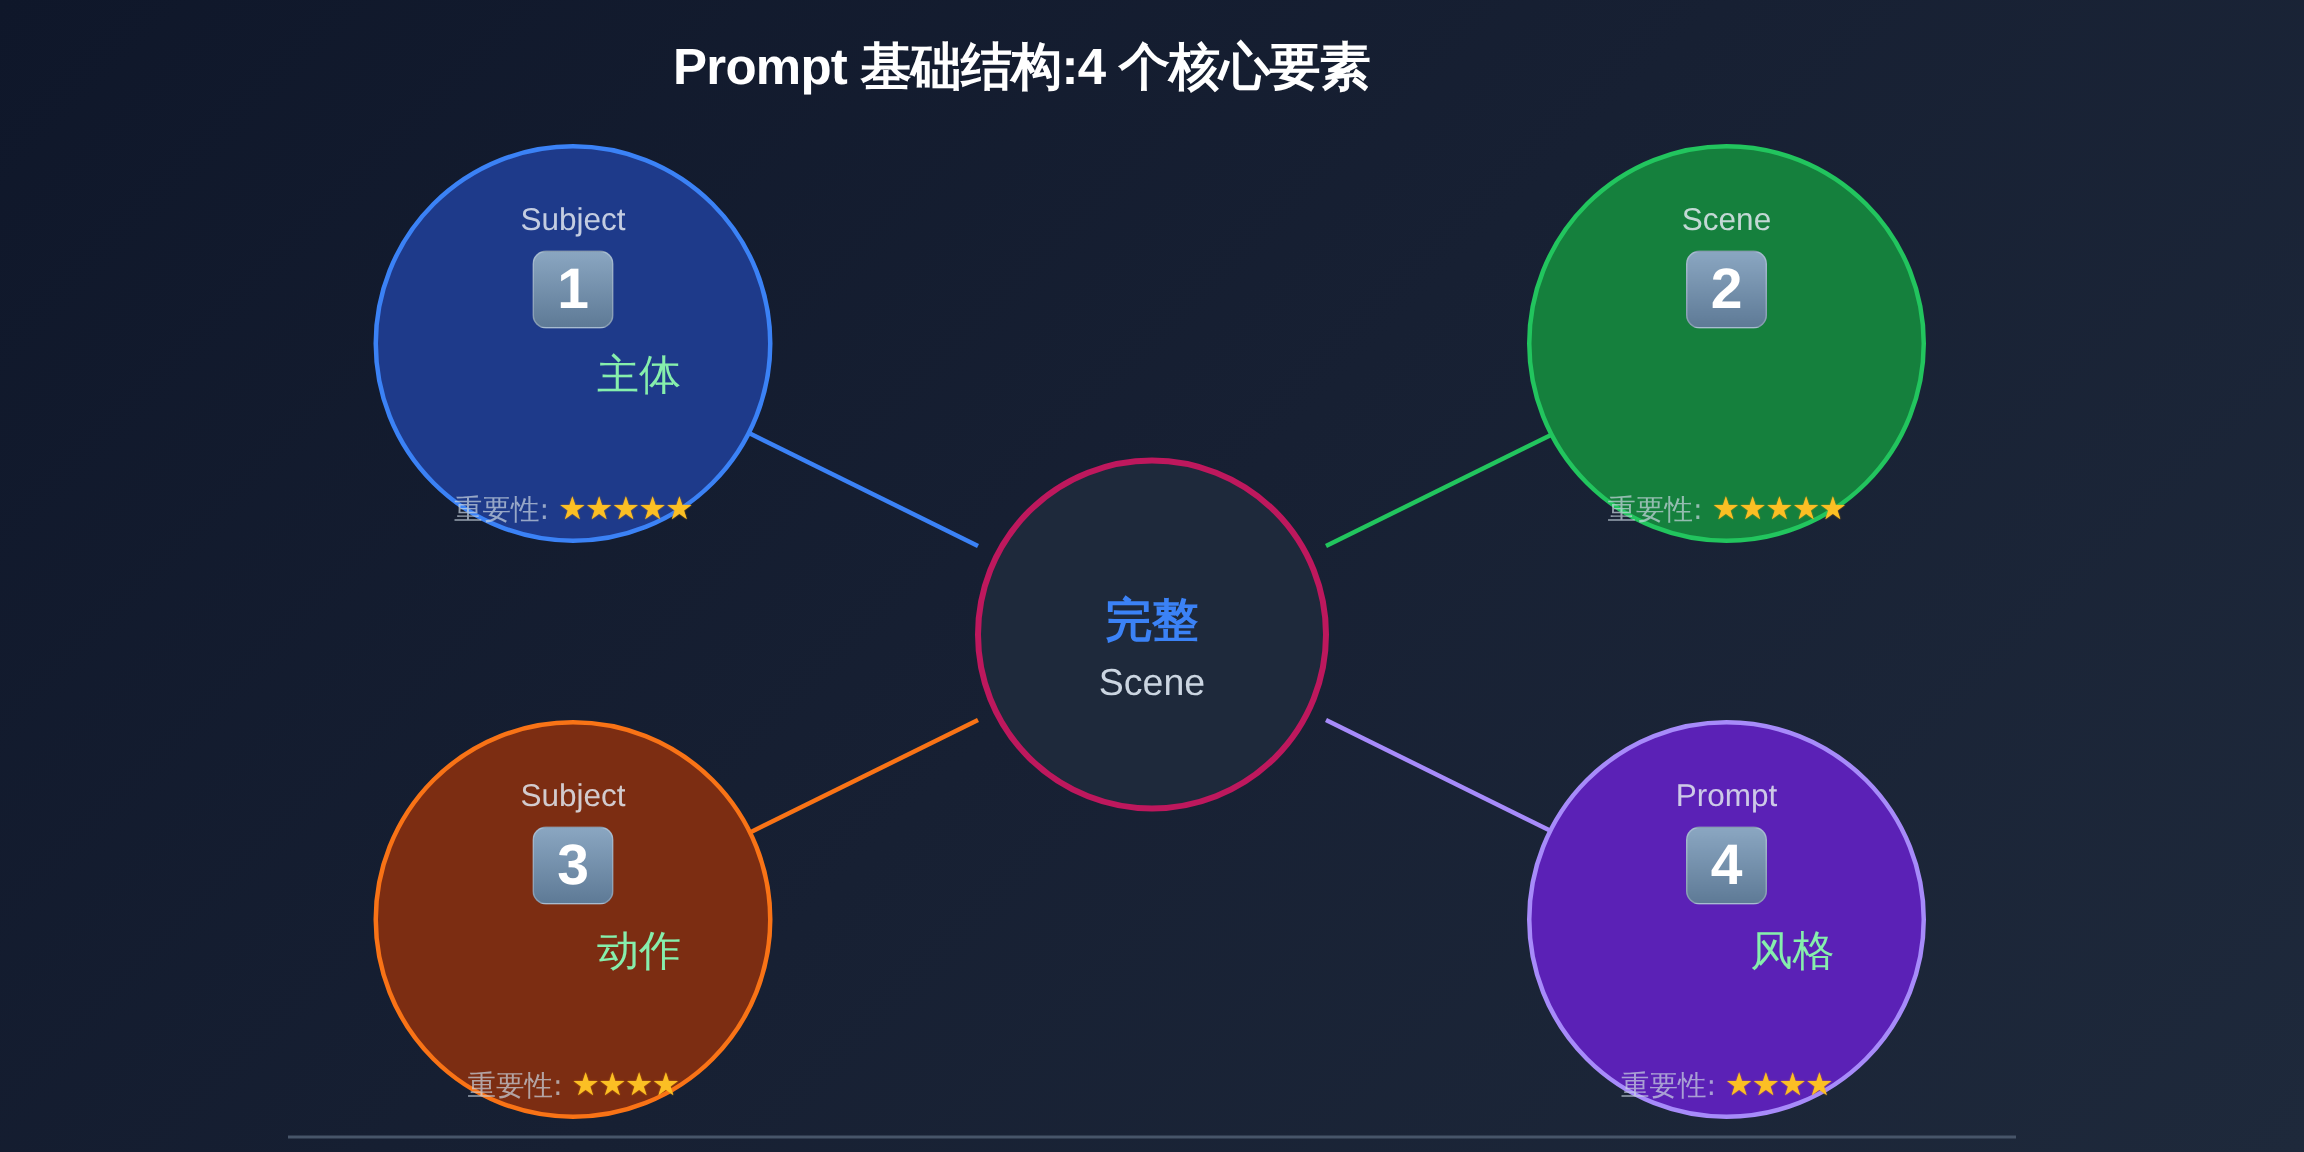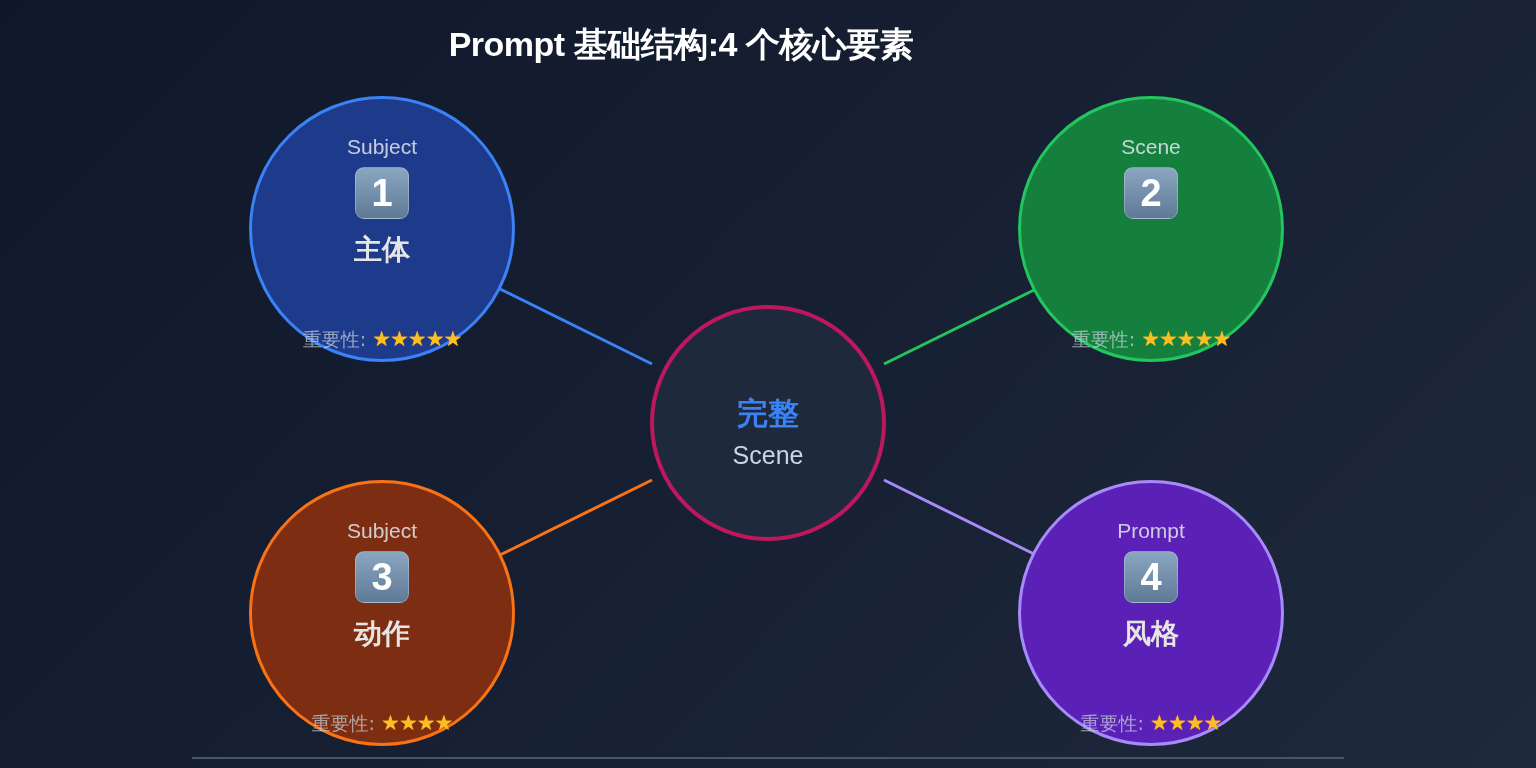--- a/index.html
+++ b/index.html
@@ -29,21 +29,21 @@
     position: absolute; top: 68px; left: 50%; margin-left: -27px;
     width: 54px; height: 52px; border-radius: 9px;
     background: linear-gradient(180deg, #8aa6c1 0%, #5e7a96 100%);
     border: 1px solid rgba(255,255,255,0.25);
     box-sizing: border-box;
     font-size: 38px; line-height: 50px; font-weight: bold; color: #fff;
     font-family: "Liberation Sans", "DejaVu Sans", sans-serif;
   }
   .node .zh {
     position: absolute; top: 132px; left: 0; width: 100%;
-    font-size: 28px; font-weight: bold; color: #e5e5e5;
+    font-size: 28px; font-weight: normal; color: #86efac; padding-left: 44px;
   }
   .node .rating {
     position: absolute; top: 228px; left: 0; width: 100%; white-space: nowrap;
     font-size: 19px; color: rgba(203,213,225,0.7);
   }
   .node .rating .stars { color: #fbbf24; letter-spacing: -1px; font-size: 21px; text-shadow: 0 0 1px #f59e0b; }
   .n1 { left: 249px; top: 96px;  background: #1e3a8a; border-color: #3b82f6; }
   .n2 { left: 1018px; top: 96px; background: #15803d; border-color: #22c55e; }
   .n3 { left: 249px; top: 480px; background: #7c2d12; border-color: #f97316; }
   .n4 { left: 1018px; top: 480px; background: #5b21b6; border-color: #a78bfa; }

